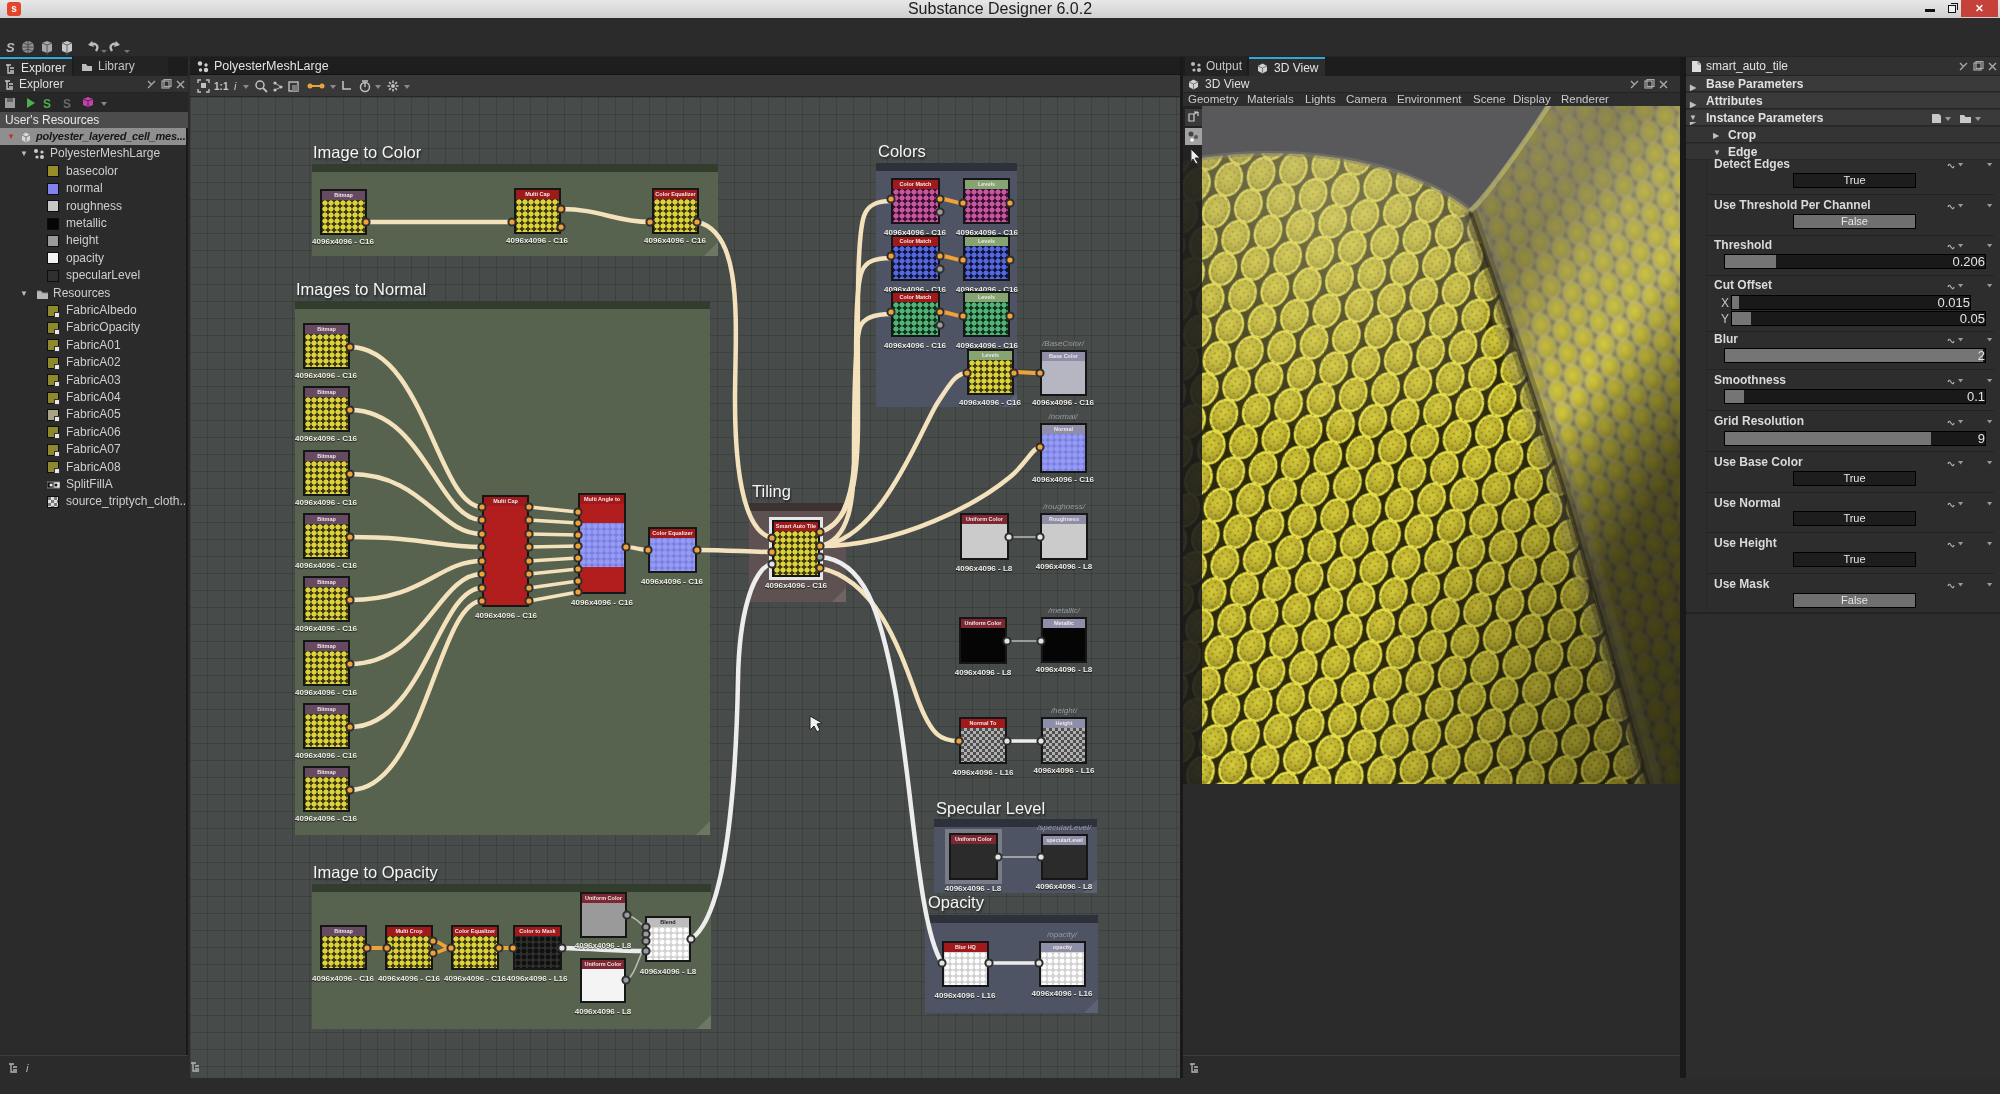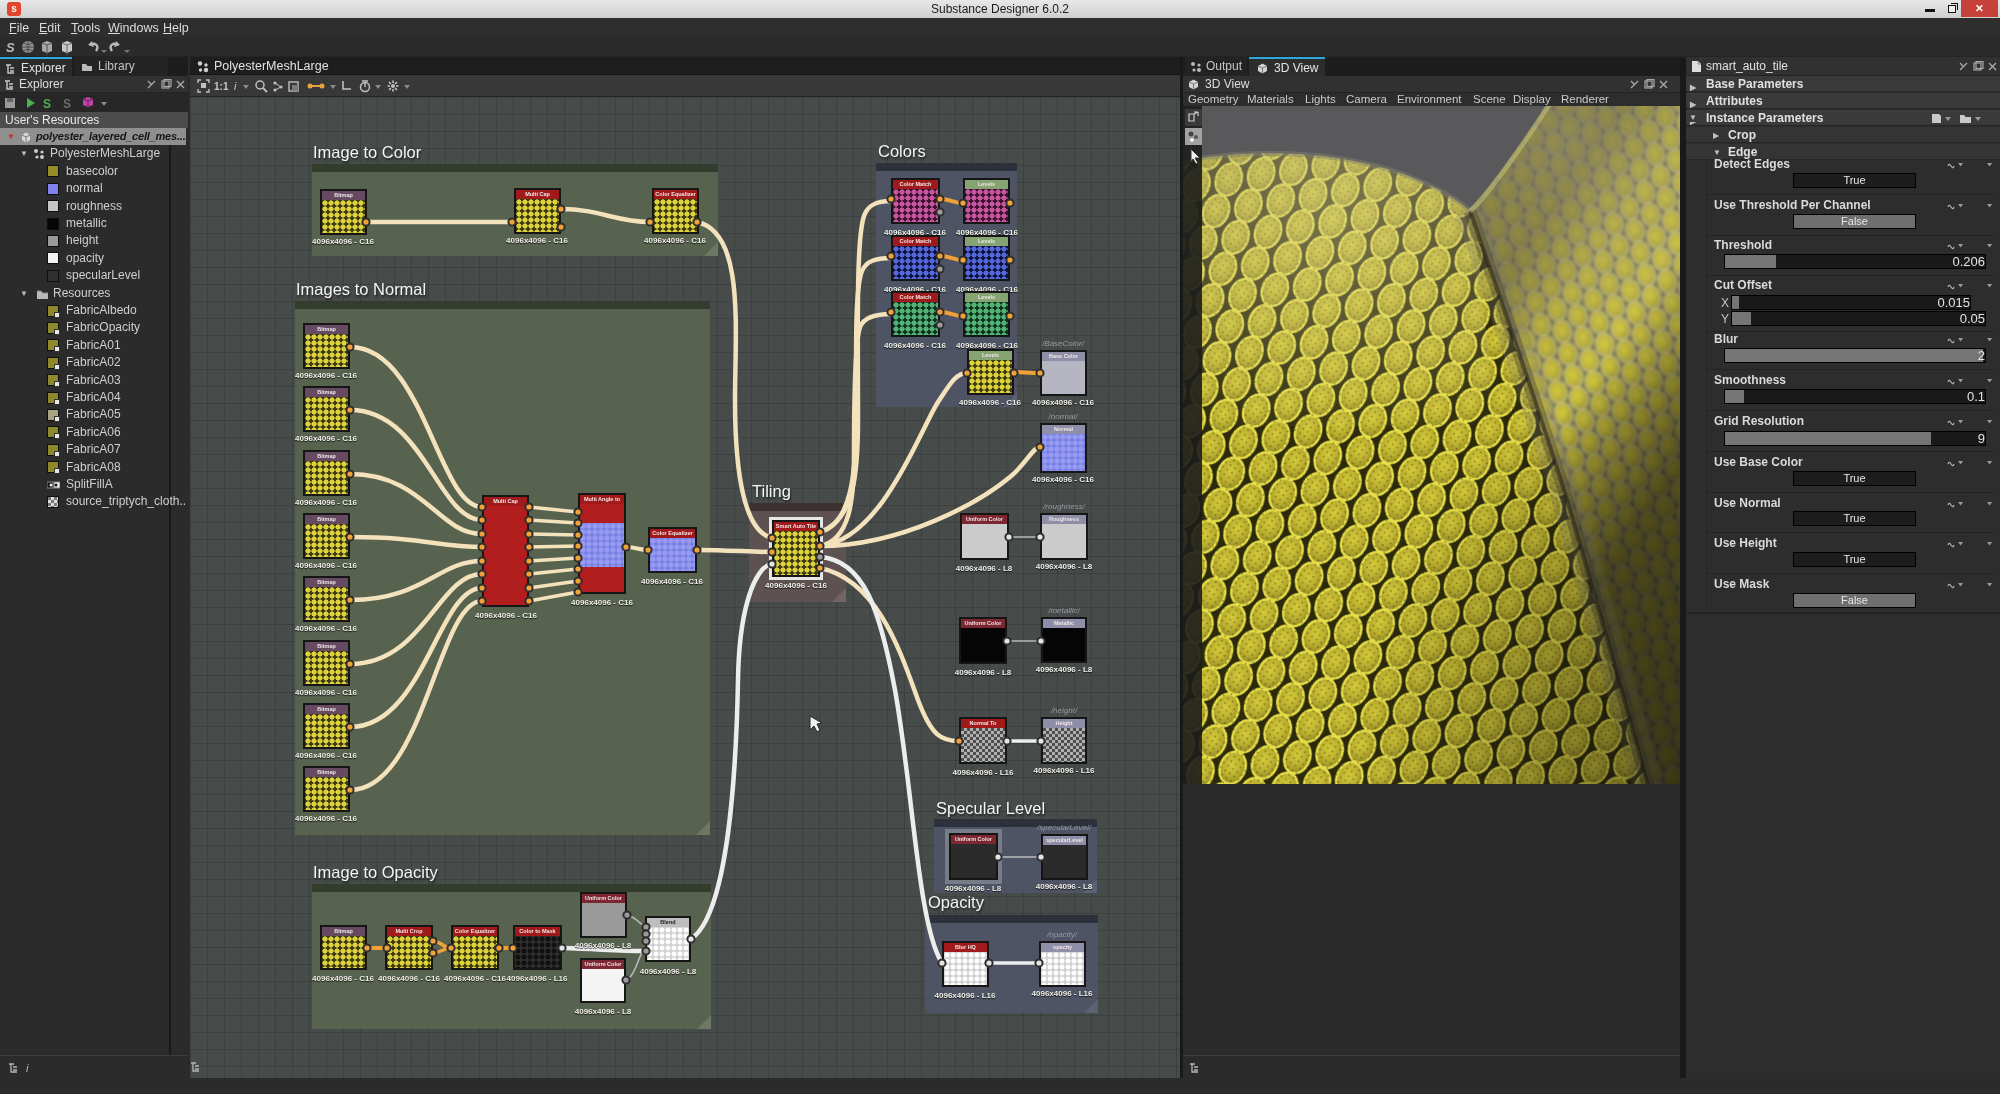--- a/index.html
+++ b/index.html
@@ -31,52 +31,45 @@
 .psl{position:absolute;left:1724px;width:262px;height:15px;border:1px solid #000;background:#191919;font-size:13px;color:#e2e2e2;text-align:right;line-height:14px}
 .pfill{position:absolute;left:0;top:0;bottom:0;background:#757575}
 .sep{position:absolute;left:1706px;width:288px;height:1px;background:#232323}
 .shead{position:absolute;left:1686px;width:314px;height:16px;background:#3a3a3a;border-bottom:1px solid #262626;font-weight:bold;font-size:12px;color:#e0e0e0;line-height:16px}
 .mi{color:#dcdcdc;font-size:12.5px;position:absolute;top:3px}
 </style></head><body>
 <div id="root">
 
 <div class="abs" style="left:0;top:0;width:2000px;height:18px;background:linear-gradient(#e8e8e8,#cfcfcf)">
  <div class="abs" style="left:7px;top:2px;width:14px;height:14px;background:#e2452c;border-radius:3px;color:#fff;font-weight:bold;font-size:10px;text-align:center;line-height:14px">s</div>
- <div class="abs" style="left:0;width:2000px;text-align:center;font-size:12px;color:#1c1c1c;line-height:18px">Substance Designer 6.0.2</div>
+ <div class="abs" style="left:0;width:2000px;text-align:center;font-size:16px;color:#1c1c1c;line-height:18px">Substance Designer 6.0.2</div>
  <div class="abs" style="left:1925px;top:9px;width:10px;height:2.5px;background:#111"></div>
  <div class="abs" style="left:1948px;top:5px;width:8px;height:8px;border:1.5px solid #111;background:#efefef"></div>
  <div class="abs" style="left:1951px;top:2.5px;width:7px;height:7px;border:1.5px solid #111;border-left:none;border-bottom:none"></div>
  <div class="abs" style="left:1961px;top:0;width:37px;height:17px;background:#c5413a;color:#fff;font-size:10.5px;text-align:center;line-height:16px;font-weight:bold">✕</div>
-</div>
-<div class="abs" style="left:0;top:18px;width:2000px;height:19px;background:#2e2e2e">
- <span class="mi" style="left:9px"><u>F</u>ile</span>
- <span class="mi" style="left:39px"><u>E</u>dit</span>
- <span class="mi" style="left:71px"><u>T</u>ools</span>
- <span class="mi" style="left:108px"><u>W</u>indows</span>
- <span class="mi" style="left:163px"><u>H</u>elp</span>
 </div>
 <div class="abs" style="left:0;top:37px;width:2000px;height:20px;background:#2b2b2b;border-bottom:1px solid #242424">
  <svg class="abs" style="left:4px;top:2px" width="170" height="17" viewBox="0 0 170 17">
   <text x="2" y="13" font-size="13" font-weight="bold" fill="#b9b9b9" font-style="italic">S</text>
   <circle cx="24" cy="8" r="6" fill="#8f8f8f"></circle>
         <path d="M18 8h12M24 2v12M20 4c2 2 6 2 8 0M20 12c2-2 6-2 8 0" stroke="#4a4a4a" stroke-width="1" fill="none"></path>
   <path d="M38 4l5-2 5 2v8l-5 2-5-2z" fill="#a8a8a8"></path>
         <path d="M38 4l5 2 5-2M43 6v10" stroke="#555" stroke-width="1" fill="none"></path>
   <path d="M58 4l5-2 5 2v8l-5 2-5-2z" fill="#c8c8c8"></path>
         <path d="M58 4l5 2 5-2M63 6v10" stroke="#666" stroke-width="1" fill="none"></path>
   <path d="M92 12c4-6-2-9-6-6" stroke="#bbb" stroke-width="2.4" fill="none"></path>
         <path d="M88 2l-4 4 6 2z" fill="#bbb"></path>
   <path d="M97 11l3 3 3-3z" fill="#777"></path>
   <path d="M108 12c-4-6 2-9 6-6" stroke="#bbb" stroke-width="2.4" fill="none"></path>
         <path d="M112 2l4 4-6 2z" fill="#bbb"></path>
   <path d="M120 11l3 3 3-3z" fill="#777"></path>
  </svg>
 </div>
 
-<div class="abs" style="left:0;top:57px;width:171px;height:998px;background:#2b2b2b;border-right:2px solid #191919">
+<div class="abs" style="left:0;top:57px;width:188px;height:998px;background:#2b2b2b;border-right:2px solid #191919">
  <div class="abs" style="left:0;top:0;width:188px;height:19px;background:#1d1d1d">
   <div class="abs" style="left:0;top:0;width:72px;height:19px;background:#2b2b2b;border-top:2px solid #2da8d8">
     <svg class="abs" style="left:5px;top:4px" width="11" height="11">
             <path d="M1 2h5M3 2v8h6M5 5h4M5 8h4" stroke="#c9c9c9" stroke-width="1.4" fill="none"></path>
           </svg>
     <span class="abs" style="left:21px;top:2px;font-size:12px;color:#e4e4e4">Explorer</span>
   </div>
   <div class="abs" style="left:74px;top:0;width:94px;height:19px;background:#232323">
     <svg class="abs" style="left:7px;top:4px" width="12" height="11">
             <path d="M1 3h4l1.5 2H11v5H1z" fill="#bbb"></path>

